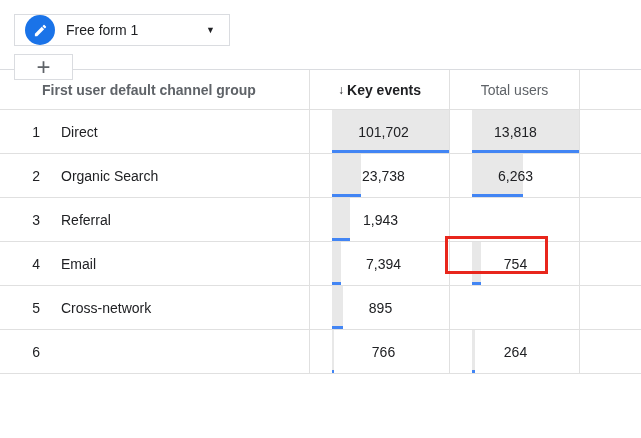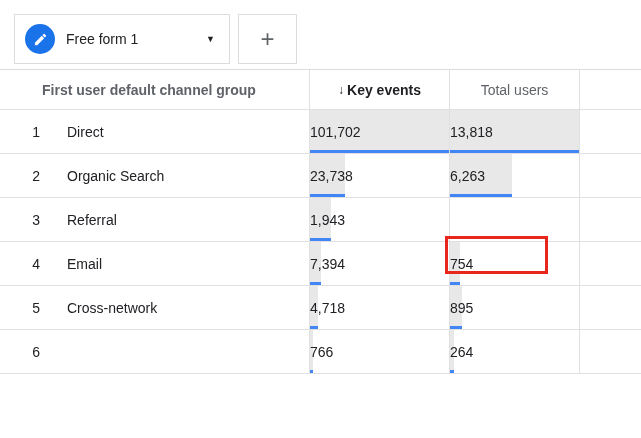--- a/index.html
+++ b/index.html
@@ -25,20 +25,21 @@
   }
   
   .tabbar{
     display:flex;
     align-items:flex-start;
     gap:8px;
     height:70px;
     padding:14px 0 0 14px;
     border-bottom:1px solid var(--tab_border);
     background:#fff;
+    flex-direction:column;
   }
   .tab{
     display:flex;align-items:center;
     height:50px;
     border:1px solid var(--tab_border);
     background:#fff;
     cursor:pointer;
   }
   .tab.active{width:216px;padding:0 12px 0 10px;}
   .tab-icon-circle{
@@ -68,22 +69,22 @@
   .hcell.dim{padding-left:42px;color:var(--text_gray);font-weight:bold;}
   .hcell.metric{justify-content:center;color:var(--text_gray);}
   .hcell.metric.sorted{color:var(--text_dark);font-weight:700;}
   .sort-arrow{font-size:12px;margin-right:3px;}
   
   .cell.tlabel{padding-left:90px;font-weight:700;}
   .cell.tval{justify-content:center;font-weight:600;}
   
   .cell.cname{}
   .rnum{display:inline-block;width:40px;text-align:right;color:var(--text_dark);}
-  .chan{margin-left:27px;}
-  .cell.nval{justify-content:flex-start;}
+  .chan{margin-left:21px;}
+  .cell.nval{justify-content:center;margin-left:22px;}
   .cell.nval .v{position:relative;z-index:1;padding-right:14px;}
   .cell.nval.tu .v{padding-right:20px;}
   .bar{
     position:absolute;left:0;top:0;bottom:0;
     background:var(--bar_gray);
     border-bottom:3px solid var(--bar_blue);
   }
   
   .highlight{
     position:absolute;
@@ -186,24 +187,20 @@
         <span class="v">754</span>
       </div>
       <div class="cell"></div>
     </div>
 
     <div class="row">
       <div class="cell cname">
         <span class="rnum">5</span>
         <span class="chan">Cross-network</span>
       </div>
-      <div class="cell nval">
-        <span class="bar" style="width: 6%;"></span>
-        <span class="v">4,718</span>
-      </div>
       <div class="cell nval tu">
         <span class="bar" style="width: 9%;"></span>
         <span class="v">895</span>
       </div>
       <div class="cell"></div>
     </div>
 
     <div class="row">
       <div class="cell cname">
         <span class="rnum">6</span>

